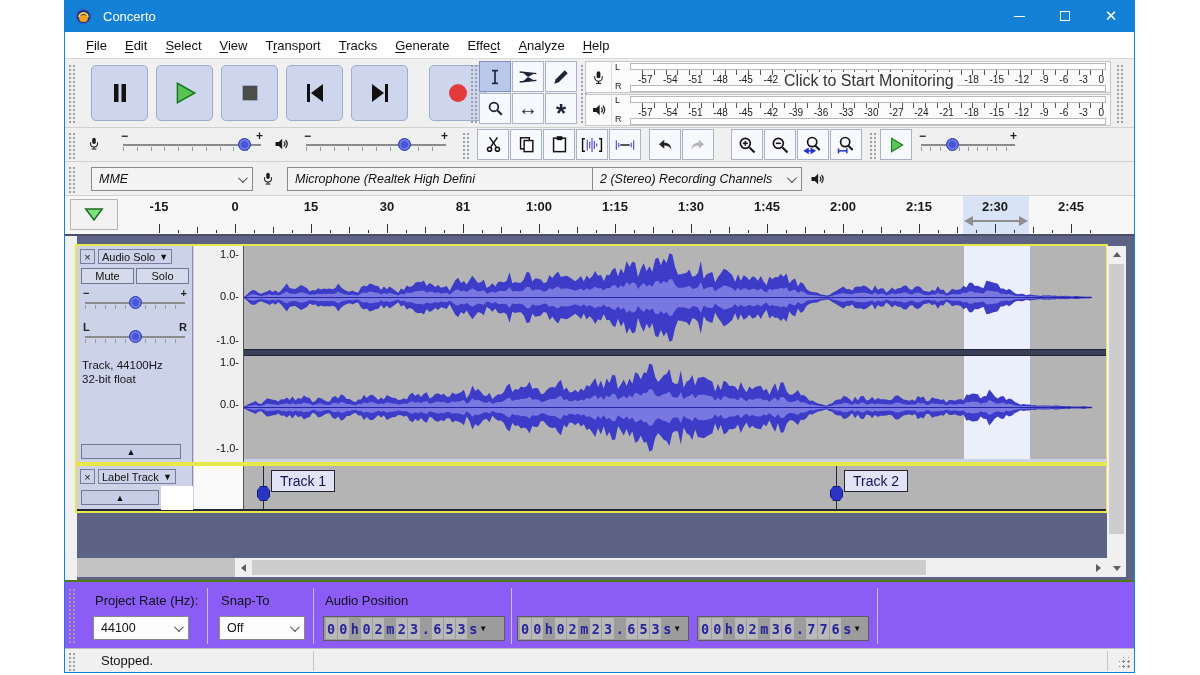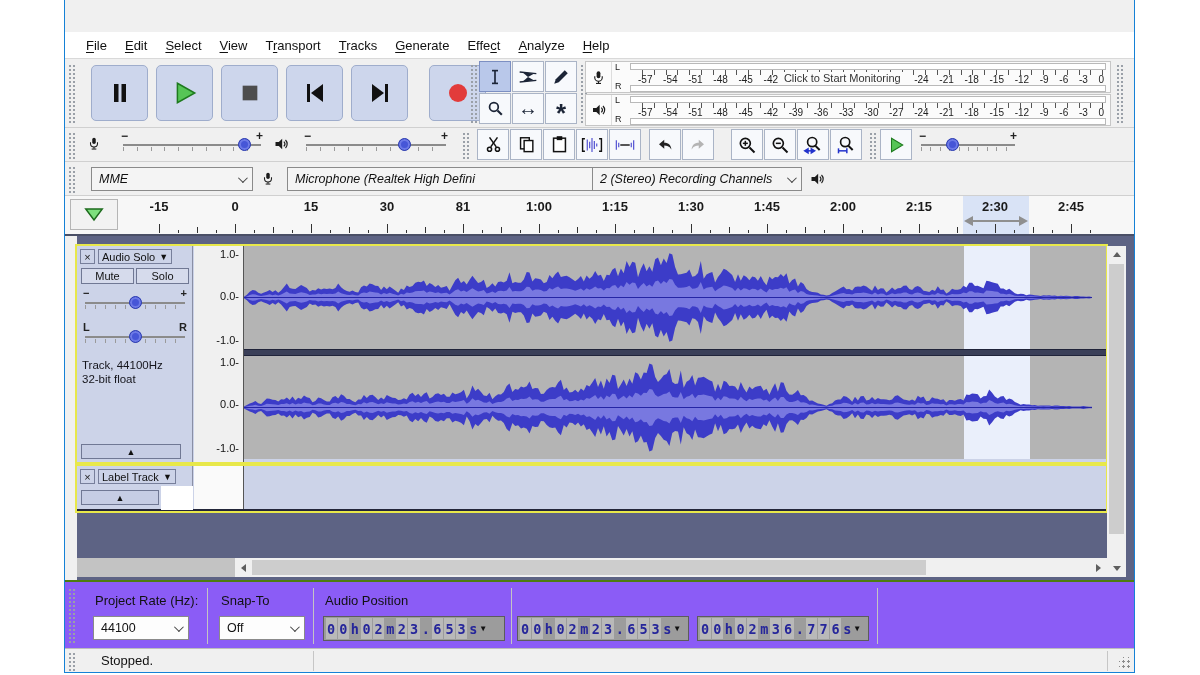--- a/index.html
+++ b/index.html
@@ -31,21 +31,21 @@
   .toolbtn { position:absolute; width:32px; height:31px; background:#f7f9fc; border:1px solid #aab4c6; display:flex; align-items:center; justify-content:center; }
   .toolbtn.active { background:#b9c8ea; border-color:#7c8fc2; }
 
   .meterpanel { position:absolute; left:520px; width:526px; height:32px; background:#fbfbfb; border:1px solid #c6c6c6; display:flex; }
   .meter-icon { width:26px; display:flex; align-items:center; justify-content:center; border-right:1px solid #ddd; }
   .lr { width:14px; display:flex; flex-direction:column; justify-content:space-between; padding:1px 0 1px 3px; font-size:9px; color:#222; line-height:1; }
   .meterbody { position:relative; flex:1; display:flex; flex-direction:column; }
   .meterbar { height:7px; margin:1px 4px 0 4px; background:#fff; border:1px solid #b9b9b9; }
   .meterticks { height:5px; margin:0 6px 0 16px; background-image:repeating-linear-gradient(90deg,#555 0 1px, transparent 1px 11.8px); }
   .meternums { display:flex; justify-content:space-between; padding:0 6px 0 12px; font-size:10px; color:#222; line-height:1; }
-  .meter-overlay { position:absolute; left:32%; top:10px; background:#fbfbfb; font-size:11px; color:#333; padding:0 3px; white-space:nowrap; z-index:2; }
+  .meter-overlay { position:absolute; left:32%; top:10px; background:#fbfbfb; font-size:16px; color:#333; padding:0 3px; white-space:nowrap; z-index:2; }
 
   
   .slider { position:absolute; height:18px; }
   .slider .rail { position:absolute; left:0; right:0; top:8px; height:2px; background:#8b8b8b; }
   .slider .ticks { position:absolute; left:0; right:0; top:11px; height:4px; background-image:repeating-linear-gradient(90deg,#9a9a9a 0 1px, transparent 1px 10%); }
   .slider .thumb { position:absolute; top:2px; width:13px; height:13px; border-radius:50%; background:#4656d7; border:1px solid #2b3bb0; box-shadow:inset 0 0 0 2px #6d7ae6; }
   .slider-end { position:absolute; font-size:12px; font-weight:bold; color:#222; top:-7px; }
 
   
   .combo { position:absolute; height:24px; background:#f4f4f4; border:1px solid #8a8a8a; display:flex; align-items:center; padding:0 22px 0 7px; font-size:12.5px; color:#111; white-space:nowrap; overflow:hidden; }
@@ -117,20 +117,38 @@
   .status-div { position:absolute; top:2px; height:20px; width:1px; background:#c6c6c6; }
   #resizegrip { position:absolute; right:3px; bottom:3px; width:12px; height:12px; background-image:radial-gradient(#8b8b8b 1.2px, transparent 1.3px); background-size:5px 5px; background-position:bottom right; }
   svg { display:block; }
 </style>
 </head>
 <body>
 
 <div id="stage">
   <div id="appwin">
 
+    <div id="titlebar" class="abs">
+      <svg width="19" height="19" viewBox="0 0 24 24" style="margin-left:9px">
+        <circle cx="12" cy="12" r="10" fill="#2b5fc7"></circle>
+        <circle cx="12" cy="12" r="8" fill="#0d2f73"></circle>
+        <ellipse cx="12" cy="14.5" rx="5.5" ry="4.5" fill="#f7a21a"></ellipse>
+        <path d="M6.5 13a5.5 5.5 0 0 1 11 0" stroke="#ffd24a" stroke-width="2.6" fill="none"></path>
+      </svg>
+      <span class="title">Concerto</span>
+      <div id="winbtns">
+        <div class="winbtn">
+            <div class="minglyph"></div>
+          </div>
+        <div class="winbtn">
+            <div class="maxglyph"></div>
+          </div>
+        <div class="winbtn" style="font-size:15px">✕</div>
+      </div>
+    </div>
 
     <div id="menubar" class="abs">
         <span class="menu-item"><u>F</u>ile</span>
         <span class="menu-item"><u>E</u>dit</span>
         <span class="menu-item"><u>S</u>elect</span>
         <span class="menu-item"><u>V</u>iew</span>
         <span class="menu-item">T<u>r</u>ansport</span>
         <span class="menu-item"><u>T</u>racks</span>
         <span class="menu-item"><u>G</u>enerate</span>
         <span class="menu-item">Effe<u>c</u>t</span>
@@ -627,20 +645,28 @@
         <div class="tcp" style="height:43px">
           <div class="tcp-x">×</div>
           <div class="tcp-title">
             <span>Label Track</span>
             <span class="dd">▼</span>
           </div>
           <div class="collapse" style="width:78px;bottom:4px">▲</div>
           <div class="lt-white"></div>
         </div>
         <div class="labelruler" style="height:43px"></div>
+        <div class="labelcontent" style="height:43px" id="labelcontent">
+            <div class="flagline" style="left: 19px;"></div>
+            <div class="flag" style="left: 13px; top: 20px;"></div>
+            <div class="labelbox" style="left: 27px;">Track 1</div>
+            <div class="flagline" style="left: 592px;"></div>
+            <div class="flag" style="left: 586px; top: 20px;"></div>
+            <div class="labelbox" style="left: 600px;">Track 2</div>
+          </div>
       </div>
 
       <div id="hleftgray"></div>
       <div id="hscroll">
         <div class="sb-btn">
             <div class="tri left"></div>
           </div>
         <div id="hthumb"></div>
         <div class="sb-btn" style="position:absolute;right:0">
             <div class="tri right"></div>

